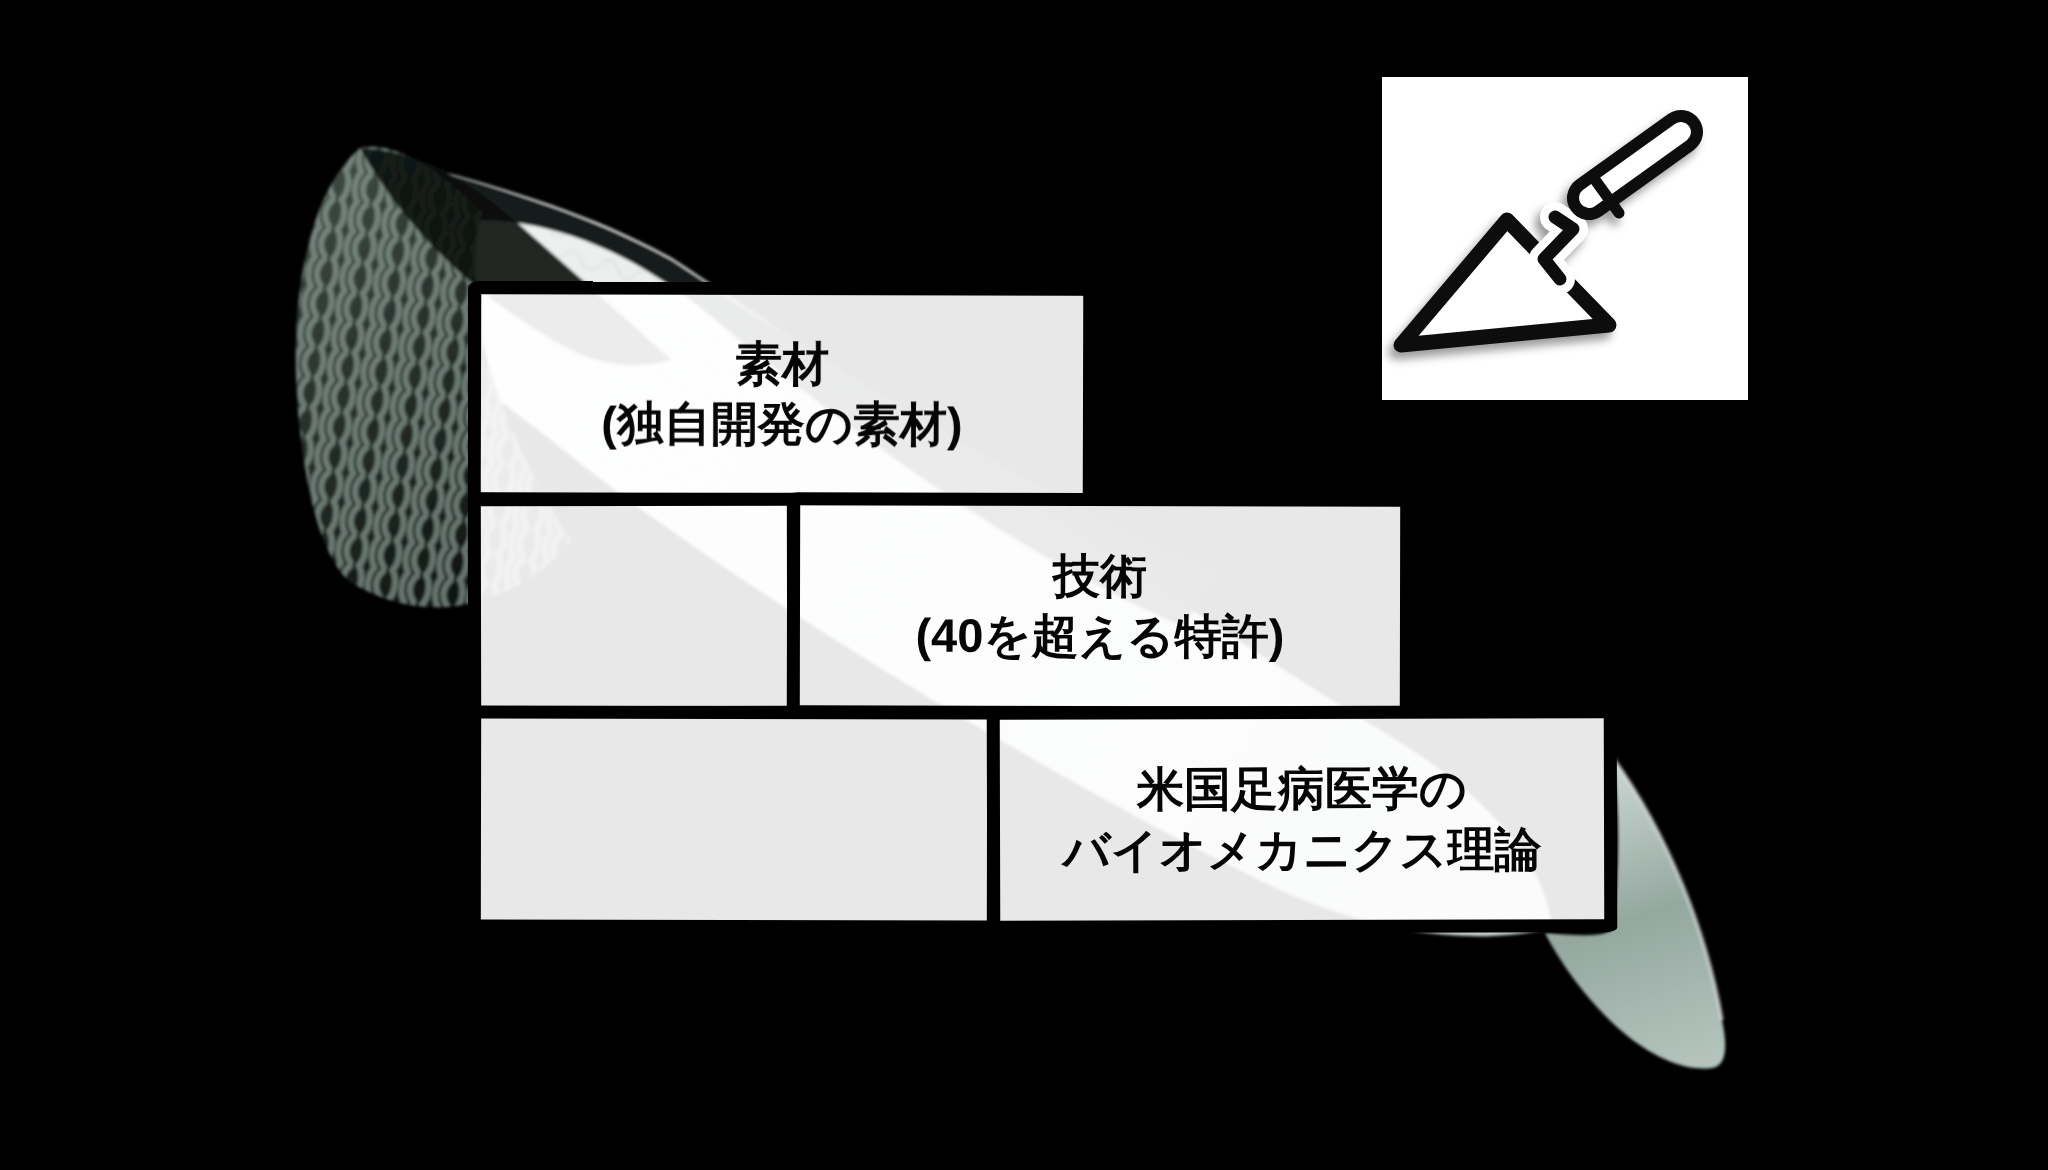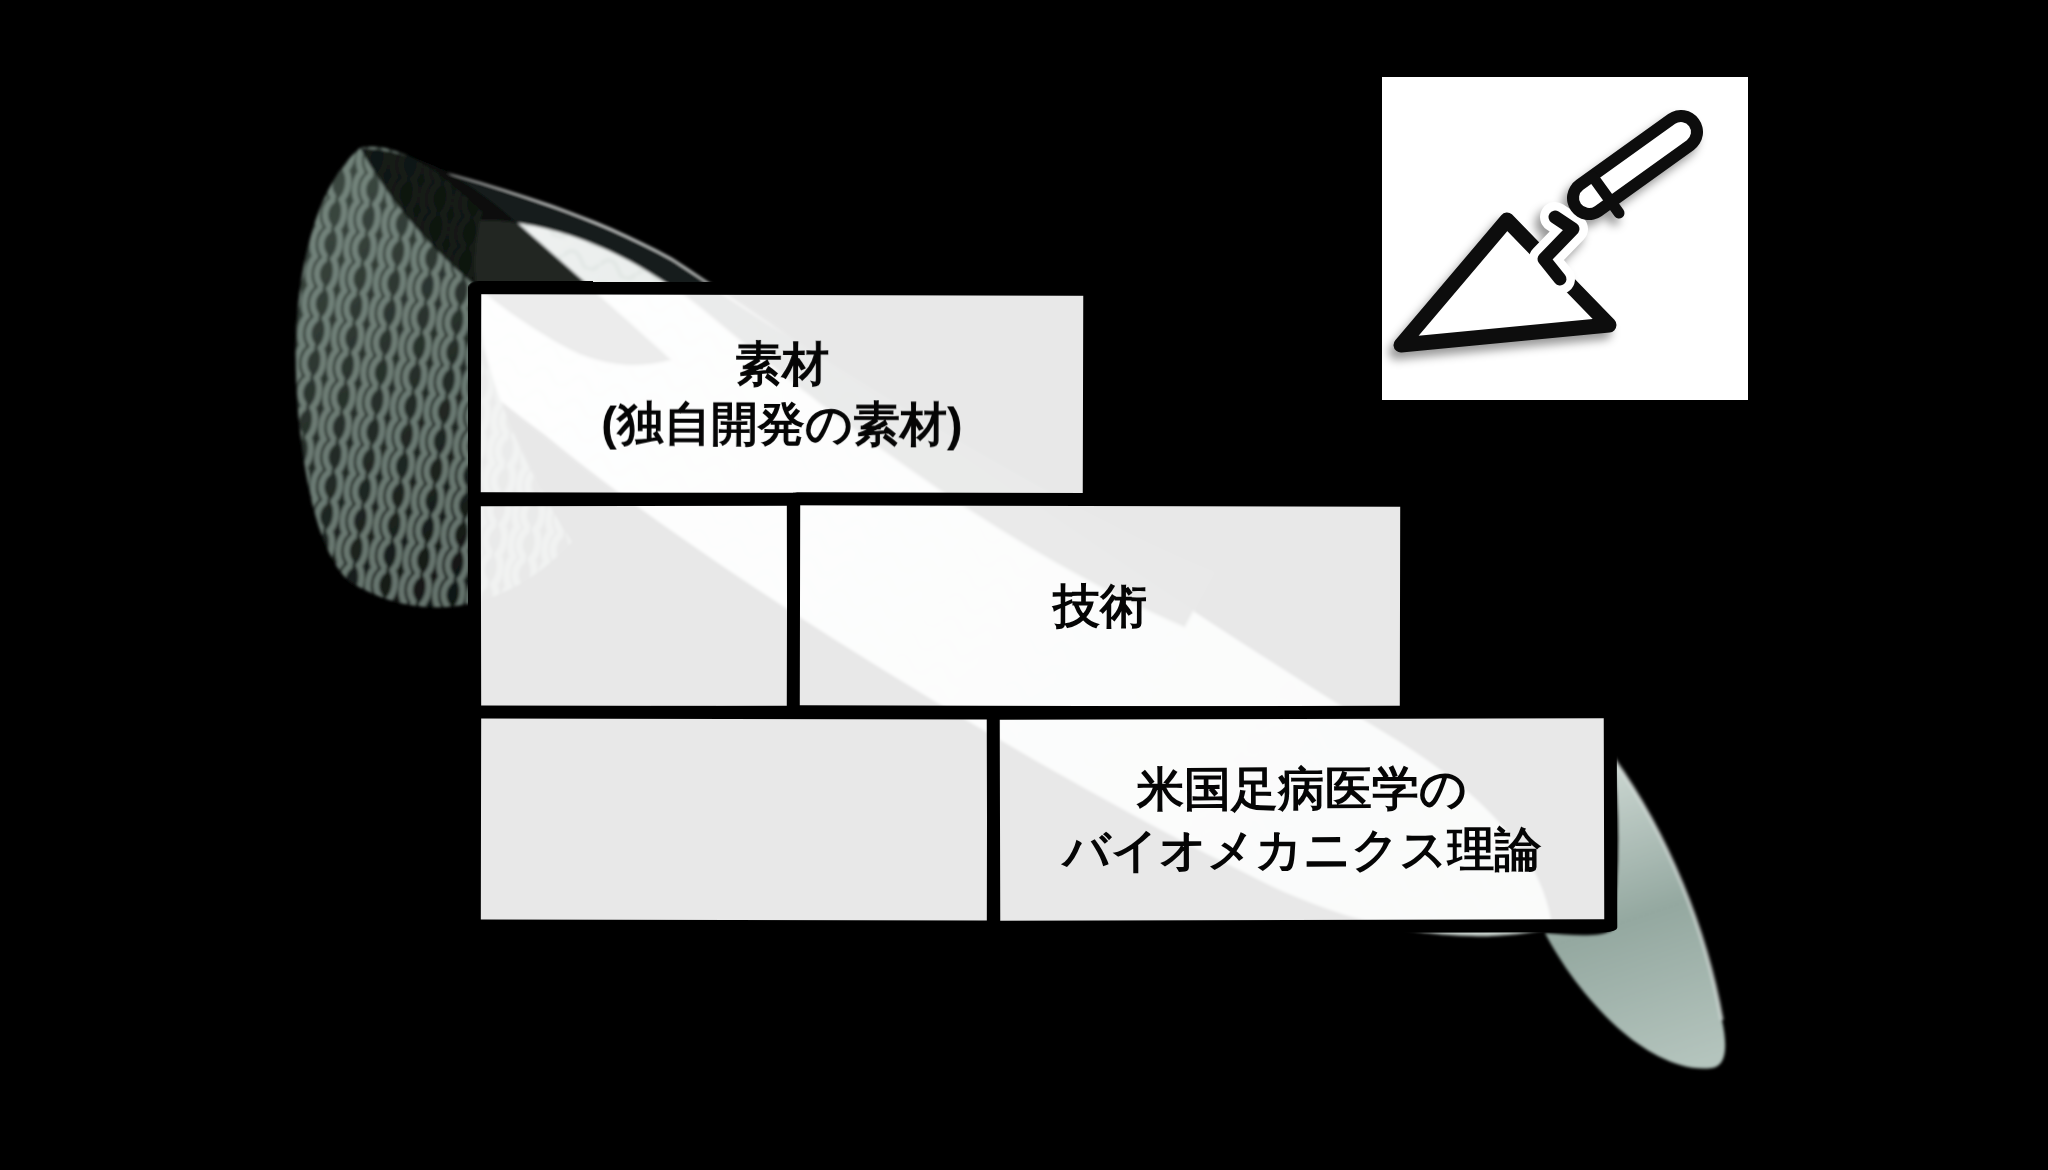--- a/index.html
+++ b/index.html
@@ -131,20 +131,21 @@
 
   <div class="brick b1">
     <div class="line">素材</div>
     <div class="line">(独自開発の素材)</div>
   </div>
 
   <div class="brick b2a"></div>
 
   <div class="brick b2b">
     <div class="line">技術</div>
+    <div class="line">(40を超える特許)</div>
   </div>
 
   <div class="brick b3a"></div>
 
   <div class="brick b3b">
     <div class="line">米国足病医学の</div>
     <div class="line">バイオメカニクス理論</div>
   </div>
 
   <div class="badge">

